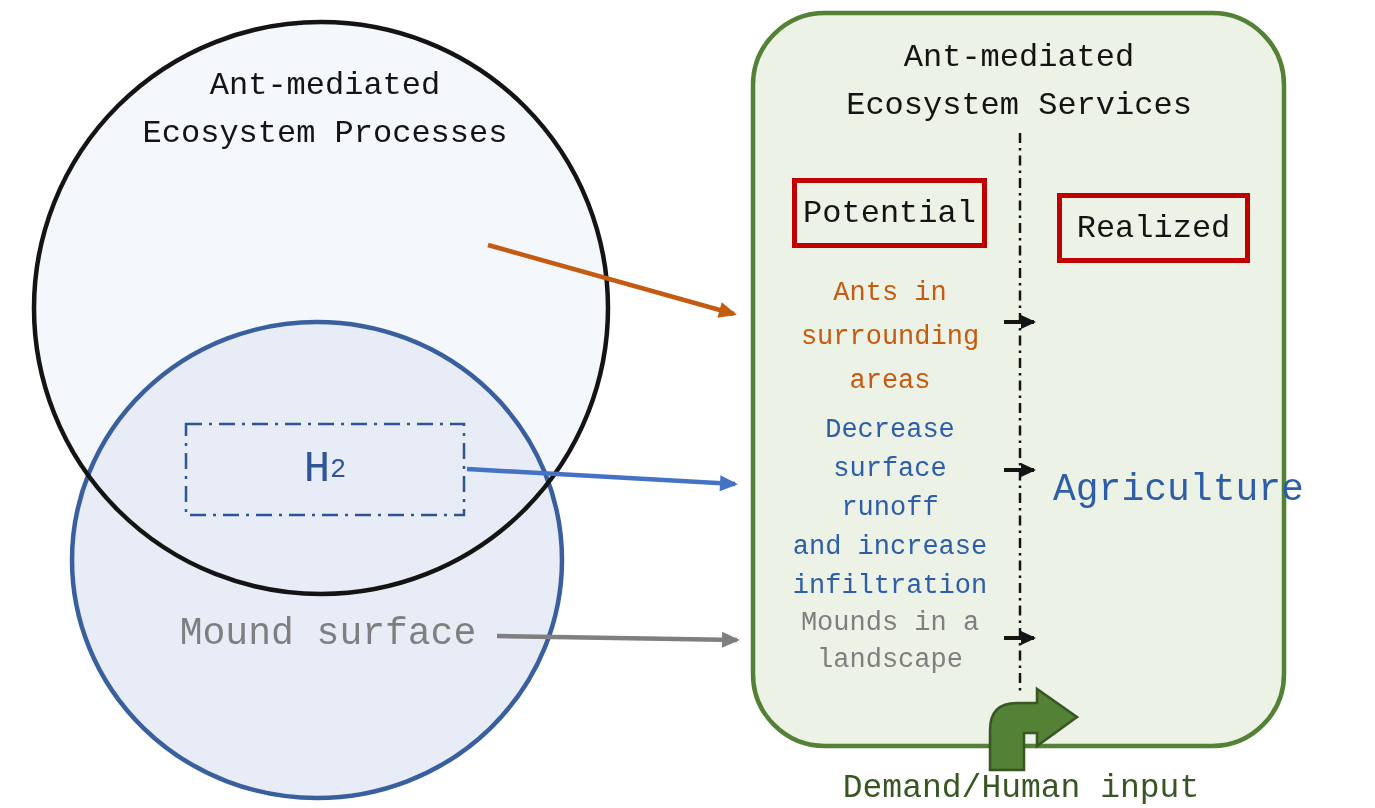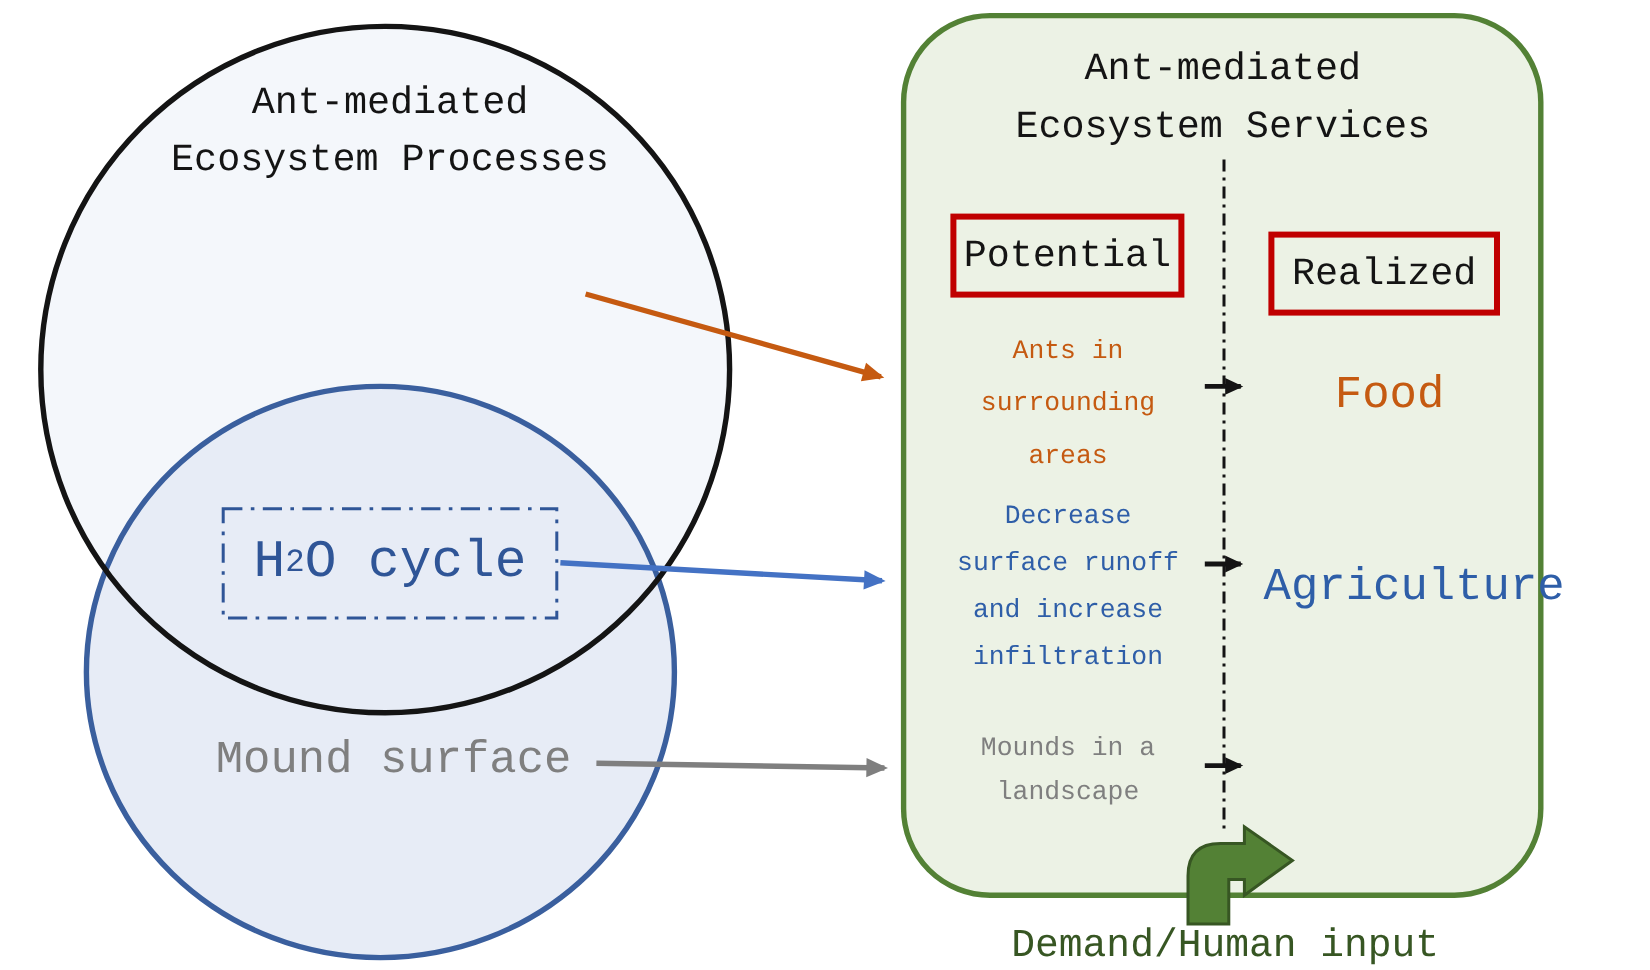--- a/index.html
+++ b/index.html
@@ -19,21 +19,21 @@
   .h2o sub        { font-size:27px; line-height:0; }
   .mound          { left:158px; top:610px; width:340px; font-size:38px; line-height:48px; color:var(--gray); }
   .engineering    { left:205px; top:679px; width:240px; font-size:32px; line-height:49px; color:var(--navy); }
 
   .panel-title    { left:778px; top:34px;  width:482px; font-size:32px; line-height:48px; color:var(--black); }
   .tag-box        { position:absolute; border:5px solid var(--red); display:flex; align-items:center; justify-content:center;
                     font-size:32px; color:var(--black); box-sizing:border-box; }
   .potential-box  { left:792px;  top:178px; width:195px; height:70px; }
   .realized-box   { left:1057px; top:177px; width:193px; height:70px;margin-top:16px; }
 
-  .row-left       { width:204px; font-size:22px; }
+  .row-left       { width:204px; font-size:27px; }
   .row1-left      { left:788px; top:271px; line-height:44px; color:var(--orange); }
   .row2-left      { left:788px; top:411px; line-height:39px; color:var(--rowblue); }
   .row3-left      { left:788px; top:605px; line-height:37px; color:var(--gray); }
 
   .row-right      { width:210px; font-size:38px; line-height:46px; }
   .row1-right     { left:1053px; top:307px; color:var(--orange); }
   .row2-right     { left:1053px; top:467px; color:var(--rowblue); }
   .row3-right     { left:1053px; top:615px; color:var(--gray); }
 
   .demand         { left:820px; top:769px; width:402px; font-size:33px; line-height:40px; color:var(--darkgreen); }
@@ -95,38 +95,36 @@
     <line x1="1004" y1="638" x2="1034" y2="638" class="s-rowarrow" marker-end="url(#arrowK)"></line>
 
     <path d="M 990 770 L 990 730 Q 990 703 1017 703 L 1037 703 L 1037 689 L 1077 717 L 1037 746 L 1037 733 L 1024 733 L 1024 770 Z" class="f-greenarrow"></path>
   </svg>
 
   <div class="txt circle-title">Ant-mediated
 Ecosystem Processes</div>
   <div class="txt h2o">
       <span>H</span>
       <sub>2</sub>
-      <span>O cycle</span>
     </div>
   <div class="txt mound">Mound surface</div>
 
   <div class="txt panel-title">Ant-mediated
 Ecosystem Services</div>
 
   <div class="tag-box potential-box">
     <span>Potential</span>
   </div>
   <div class="tag-box realized-box">
     <span>Realized</span>
   </div>
 
   <div class="txt row-left row1-left">Ants in
 surrounding
 areas</div>
-  <div class="txt row-right row1-right">Food</div>
 
   <div class="txt row-left row2-left">Decrease
 surface runoff
 and increase
 infiltration</div>
   <div class="txt row-right row2-right">Agriculture</div>
 
   <div class="txt row-left row3-left">Mounds in a
 landscape</div>
 

